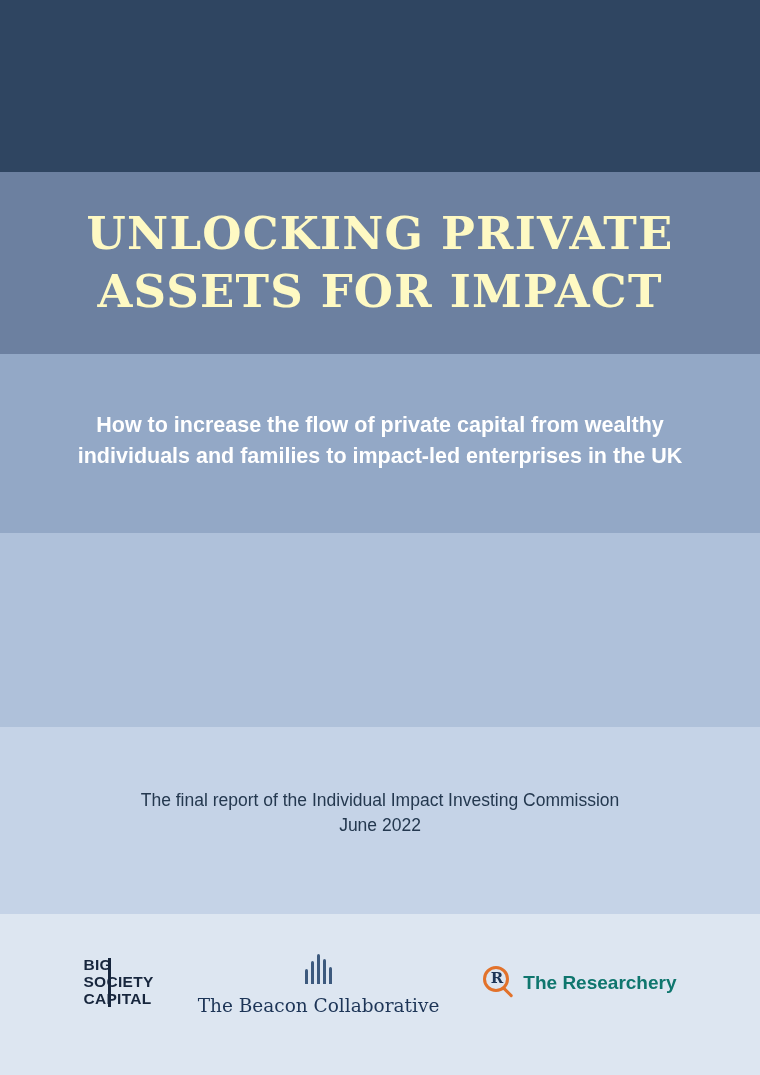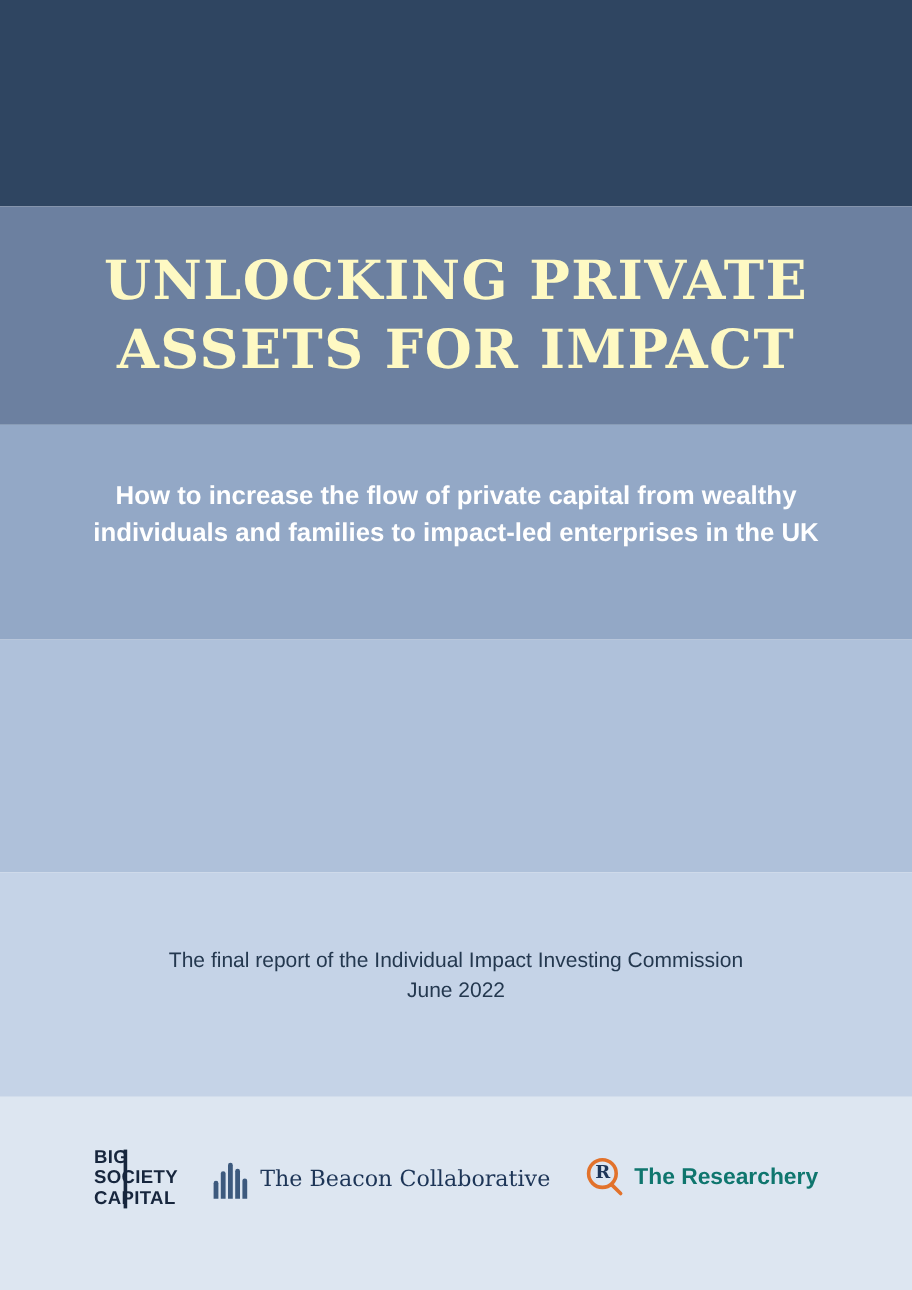--- a/index.html
+++ b/index.html
@@ -31,21 +31,21 @@
     display: flex;
     align-items: center;
     justify-content: center;
   }
   .band-subtitle {
     height: 179px;
     background: #93a8c6;
     display: flex;
     align-items: flex-start;
     justify-content: center;
-    padding-top: 44px;
+    padding-top: 56px;
   }
   .band-blank {
     height: 194px;
     background: #afc1da;
   }
   .band-report {
     height: 187px;
     background: #c5d3e7;
     display: flex;
     align-items: flex-start;
@@ -90,21 +90,21 @@
     line-height: 1.42;
     text-align: center;
     width: 640px;
   }
 
   
   .logo-row {
     display: flex;
     align-items: center;
     justify-content: center;
-    gap: 30px;
+    gap: 44px;
   }
 
   
   .bsc {
     font-family: "Liberation Sans", sans-serif;
     font-weight: bold;
     color: #17263d;
     font-size: 15.5px;
     line-height: 1.08;
     letter-spacing: 0.3px;
@@ -119,20 +119,21 @@
     left: 25px;
     width: 2.5px;
     background: #17263d;
   }
 
   
   .beacon {
     display: flex;
     align-items: center;
     gap: 11px;
+    flex-direction: column;
   }
   .beacon-mark {
     display: flex;
     align-items: flex-end;
     gap: 2.5px;
     height: 34px;
   }
   .beacon-mark i {
     display: block;
     width: 3.5px;

